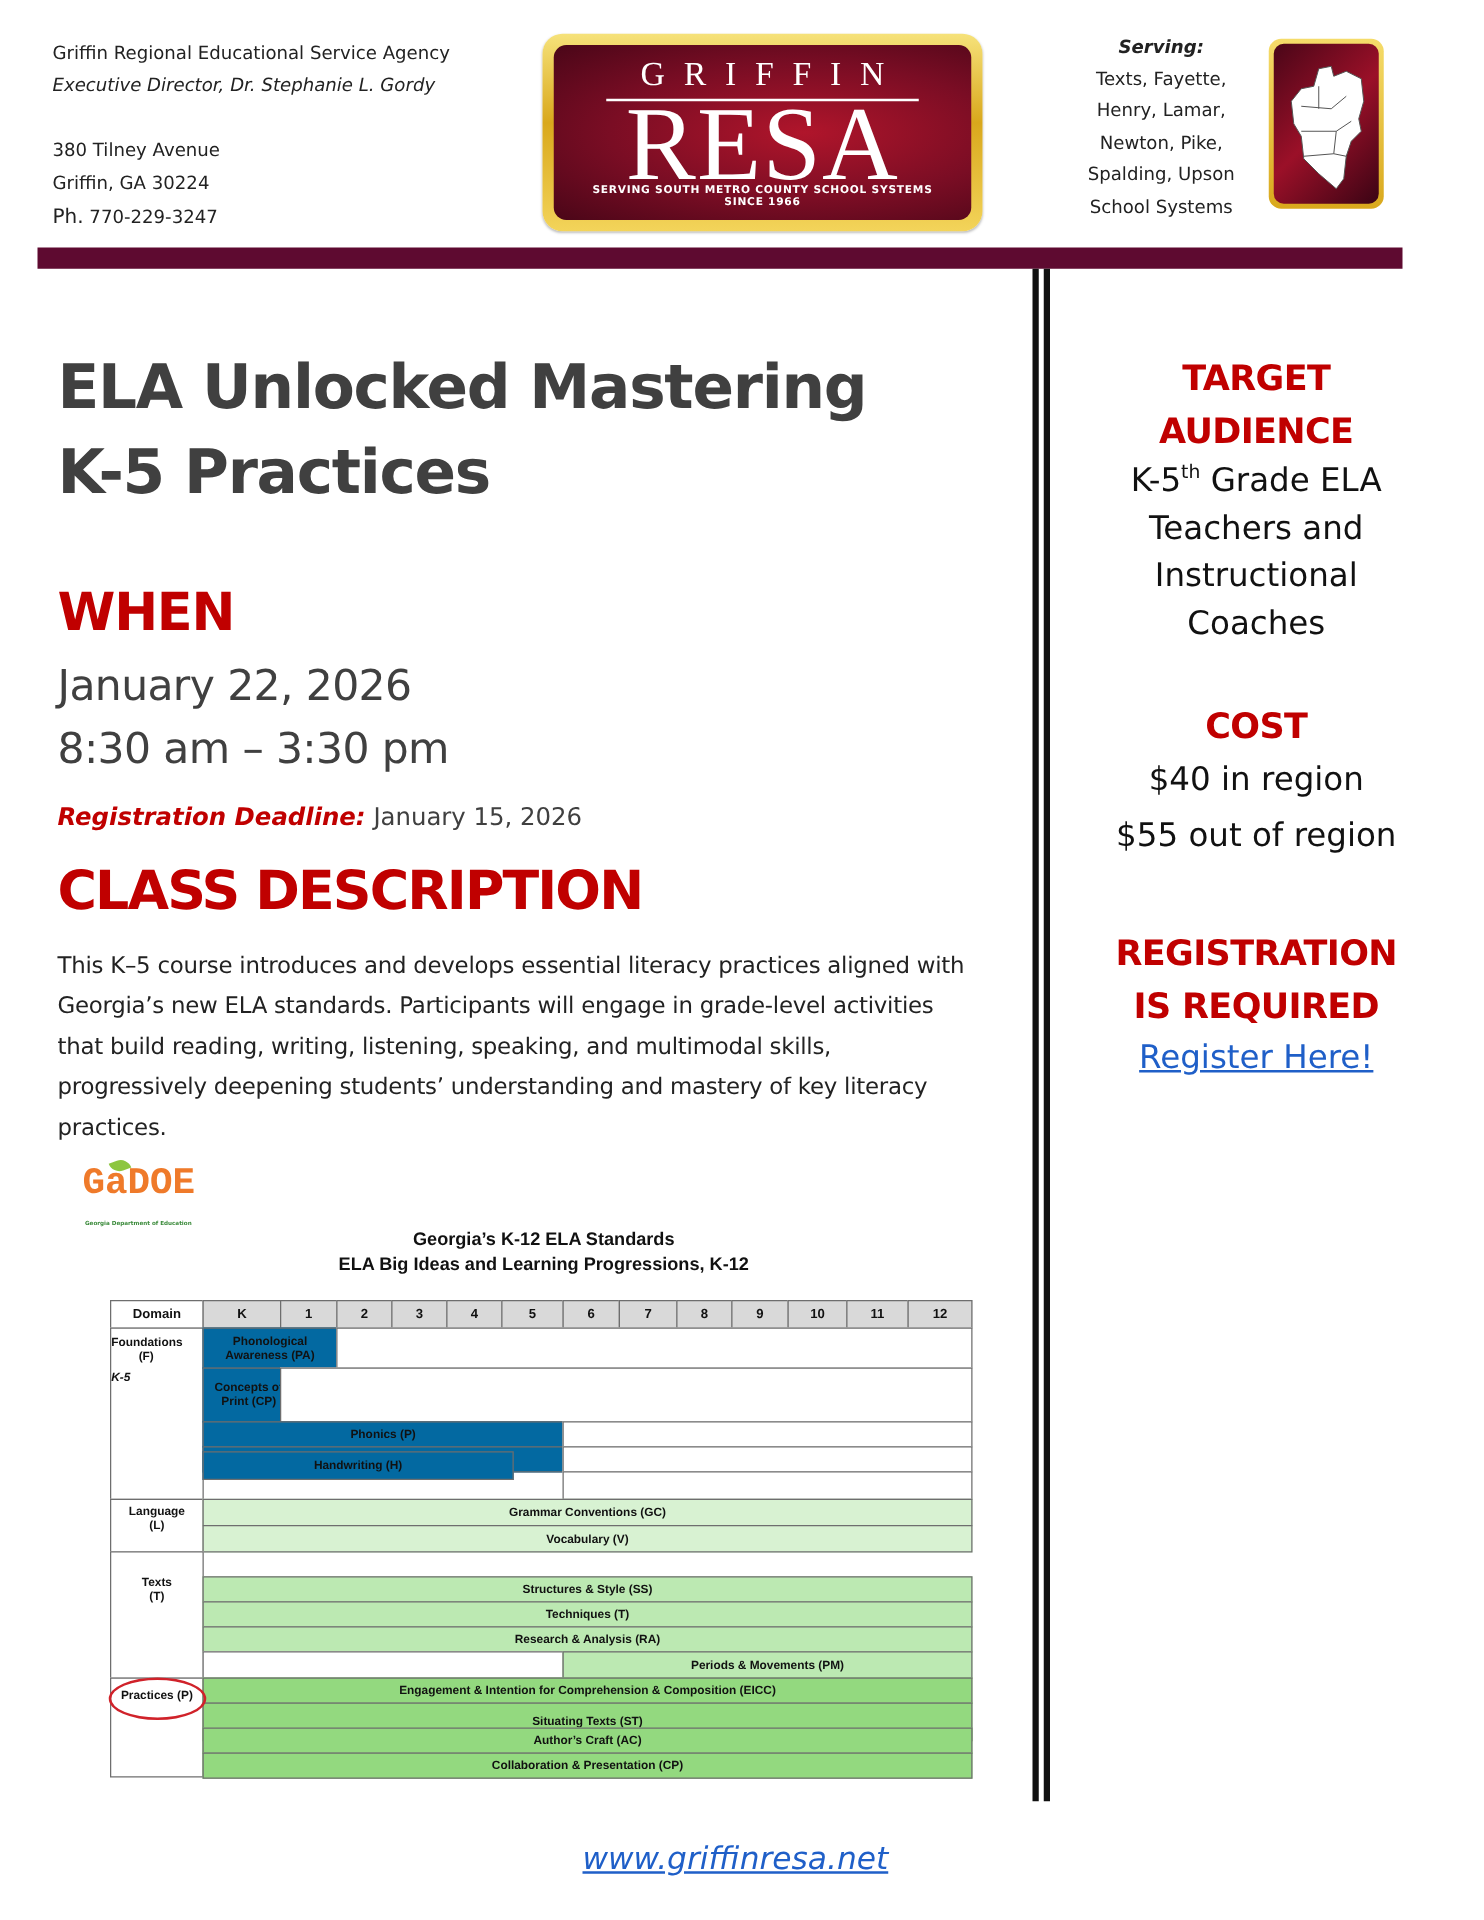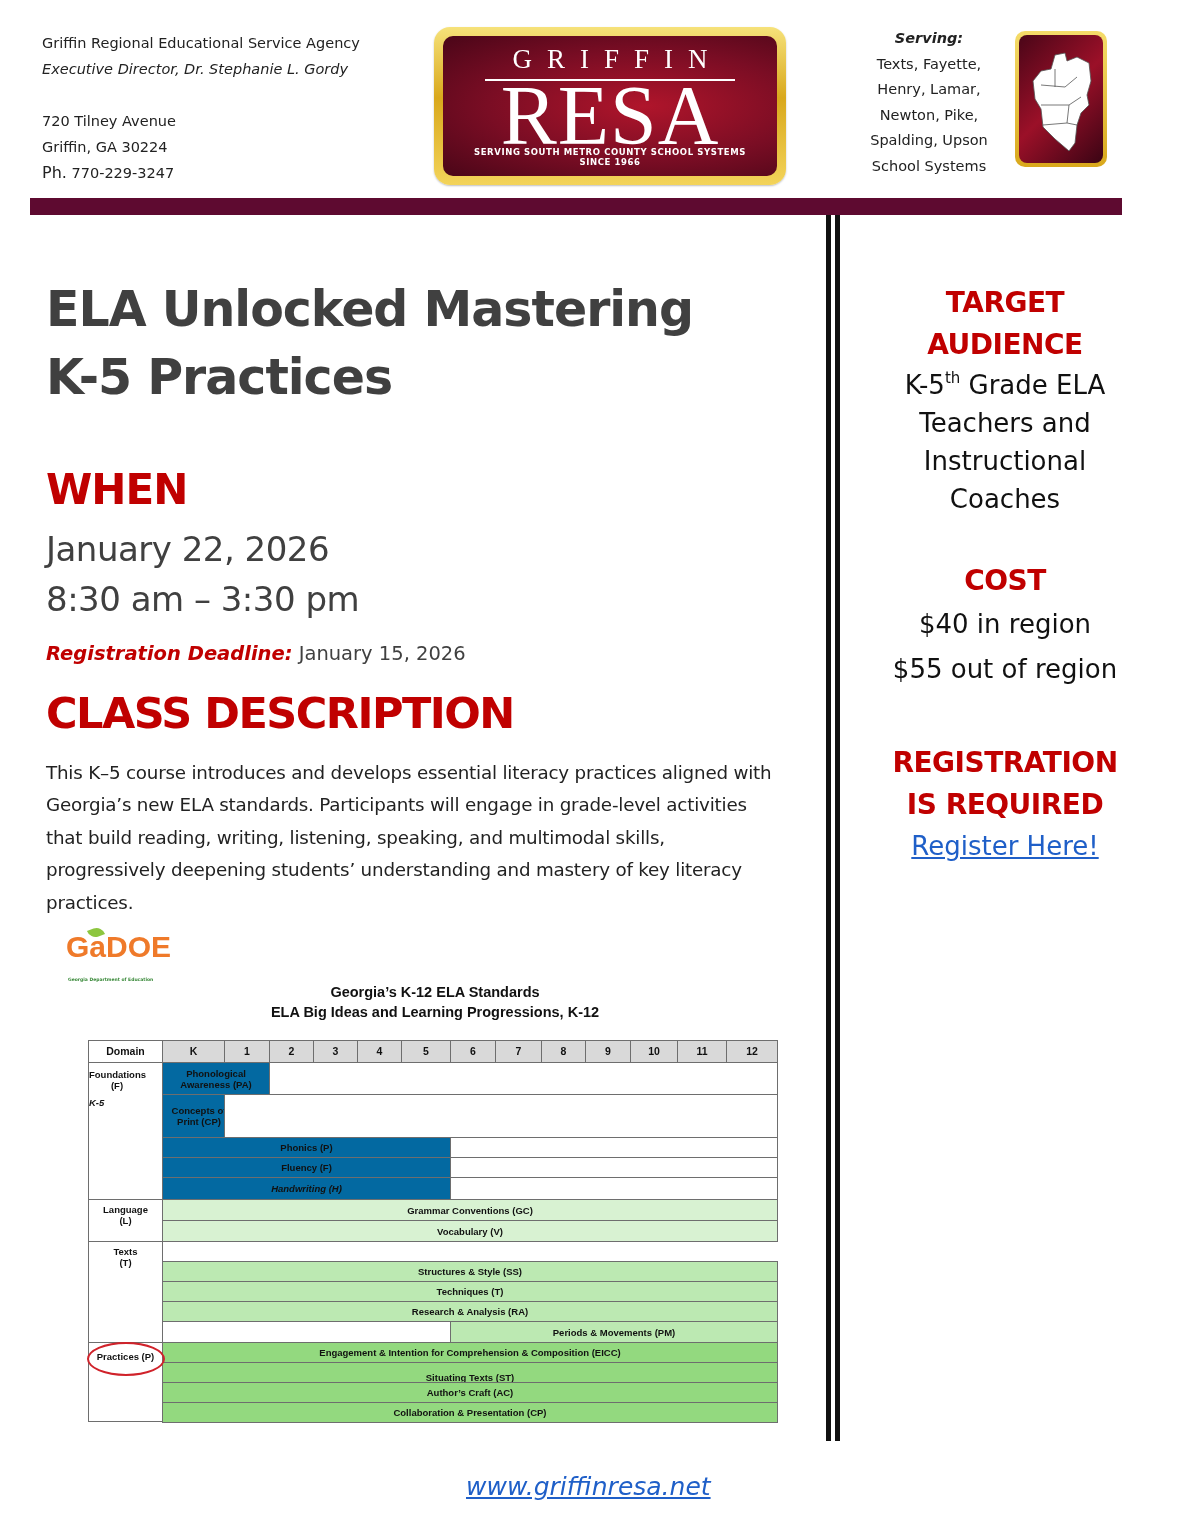--- a/index.html
+++ b/index.html
@@ -58,21 +58,21 @@
   
   .rcol { left: 860px; top: 282px; width: 290px; text-align: center; font-family: "DejaVu Sans", sans-serif; }
   .rh { font-weight: bold; font-size: 28px; line-height: 42px; color: #c00000; letter-spacing: -0.5px; }
   .rt { font-size: 26px; line-height: 38px; color: #111; }
   .rt sup { font-size: 15px; vertical-align: 11px; line-height: 0; }
   .rcost { font-size: 26px; line-height: 45px; color: #111; }
   .rlink { font-size: 26px; line-height: 40px; color: #1f5fc8; text-decoration: underline; cursor: pointer; }
 
   
   .gadoe { left: 66px; top: 930px; width: 108px; height: 56px; }
-  .gadoe-text { position: absolute; left: 0; top: 0; font-family: Liberation Sans, sans-serif; font-weight: bold; font-size: 30px; line-height: 34px; color: #ef7a2a; }
+  .gadoe-text { position: absolute; left: 0; top: 0; font-family: Liberation Mono, monospace; font-weight: bold; font-size: 30px; line-height: 34px; color: #ef7a2a; }
   .gadoe-sub { position: absolute; left: 2px; top: 47px; font-family: "DejaVu Sans", sans-serif; font-size: 4.5px; color: #3a8a3a; font-weight: bold; white-space: nowrap; }
   .gadoe-leaf { position: absolute; left: 22px; top: -2px; width: 16px; height: 9px; background: #8dc63f; border-radius: 0 10px 0 10px; transform: rotate(-20deg); }
 
   .tbl-title { left: 200px; top: 982px; width: 470px; text-align: center; font-family: "Liberation Sans", sans-serif; font-weight: bold; font-size: 14.5px; line-height: 20px; color: #111; }
 
   
   .std { left: 88px; top: 1040px; width: 690px; height: 382px; font-family: "Liberation Sans", sans-serif; }
   .cell { position: absolute; display: flex; align-items: center; justify-content: center; text-align: center;
           font-weight: bold; font-size: 9.5px; line-height: 11px; color: #111; border: 1px solid #6e6e6e; }
   .hdr { background: #d9d9d9; font-size: 10.5px; }
@@ -86,21 +86,21 @@
 
   .footer-link { left: 466px; top: 1472px; font-family: "DejaVu Sans", sans-serif; font-style: italic; font-size: 25px; color: #1f5fc8; text-decoration: underline; cursor: pointer; }
 </style>
 </head>
 <body>
 
 <div class="abs addr">
   <div>Griffin Regional Educational Service Agency</div>
   <div class="italic">Executive Director, Dr. Stephanie L. Gordy</div>
   <div class="gap"></div>
-  <div>720 Tilney Avenue</div>
+  <div>380 Tilney Avenue</div>
   <div>Griffin, GA  30224</div>
   <div><span class="ph-label">Ph.</span> <span>770-229-3247</span></div>
 </div>
 
 <div class="abs logo">
   <div class="logo-inner">
     <div class="logo-top">GRIFFIN</div>
     <div class="logo-rule"></div>
     <div class="logo-main">RESA</div>
     <div class="logo-sub">
@@ -201,31 +201,31 @@
     <span style="font-style:italic;margin-top:6px;">K-5</span>
   </div>
   <div class="cell g1" style="left:74px;top:22px;width:108px;height:33px;">Phonological Awareness (PA)</div>
   <div class="cell blank" style="left:181px;top:22px;width:509px;height:33px;"></div>
   <div class="cell g1" style="left:74px;top:54px;width:74px;height:44px;padding:16px 6px;">Concepts of Print (CP)</div>
   <div class="cell blank" style="left:136px;top:54px;width:554px;height:44px;"></div>
   <div class="cell g1" style="left:74px;top:97px;width:289px;height:21px;">Phonics (P)</div>
   <div class="cell blank" style="left:362px;top:97px;width:328px;height:21px;"></div>
   <div class="cell g1" style="left:74px;top:117px;width:289px;height:21px;">Fluency (F)</div>
   <div class="cell blank" style="left:362px;top:117px;width:328px;height:21px;"></div>
-  <div class="cell g1" style="left:74px;top:137px;width:289px;height:23px;font-style:italic;">Handwriting (H)</div>
+  <div class="cell g1" style="left:74px;top:121px;width:249px;height:23px;">Handwriting (H)</div>
   <div class="cell blank" style="left:362px;top:137px;width:328px;height:23px;"></div>
 
   <div class="cell dom" style="left:0;top:159px;width:75px;height:43px;padding-top:4px;">
       <span style="width:50px;">Language (L)</span>
     </div>
   <div class="cell g2" style="left:74px;top:159px;width:616px;height:22px;">Grammar Conventions (GC)</div>
   <div class="cell g2" style="left:74px;top:180px;width:616px;height:22px;">Vocabulary (V)</div>
 
   <div class="cell dom" style="left:0;top:201px;width:75px;height:102px;padding-top:4px;">
-      <span style="width:30px;">Texts (T)</span>
+      <span style="width:30px;margin-top:15px;">Texts (T)</span>
     </div>
   <div class="cell g3" style="left:74px;top:221px;width:616px;height:21px;">Structures &amp; Style (SS)</div>
   <div class="cell g3" style="left:74px;top:241px;width:616px;height:21px;">Techniques (T)</div>
   <div class="cell g3" style="left:74px;top:261px;width:616px;height:21px;">Research &amp; Analysis (RA)</div>
   <div class="cell blank" style="left:74px;top:281px;width:289px;height:22px;"></div>
   <div class="cell g3" style="left:362px;top:281px;width:328px;height:22px;">Periods &amp; Movements (PM)</div>
 
   <div class="cell dom" style="left:0;top:302px;width:75px;height:80px;padding-top:8px;">Practices (P)</div>
   <div class="cell g4" style="left:74px;top:302px;width:616px;height:21px;">Engagement &amp; Intention for Comprehension &amp; Composition (EICC)</div>
   <div class="cell g4" style="left:74px;top:322px;width:616px;height:31px;">Situating Texts (ST)</div>

